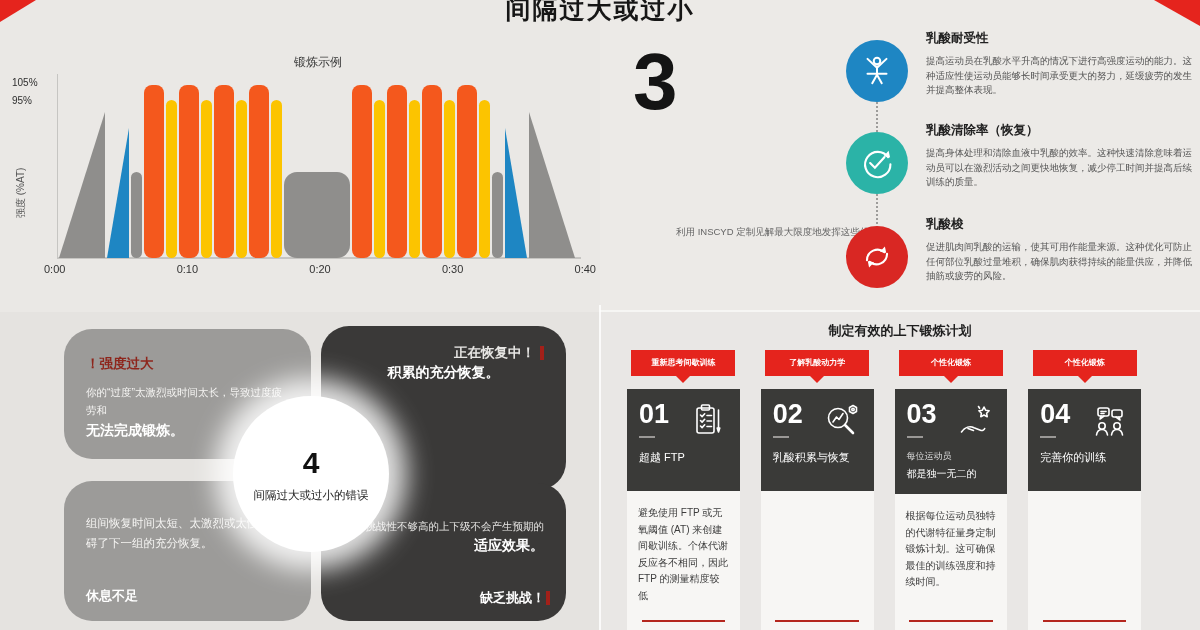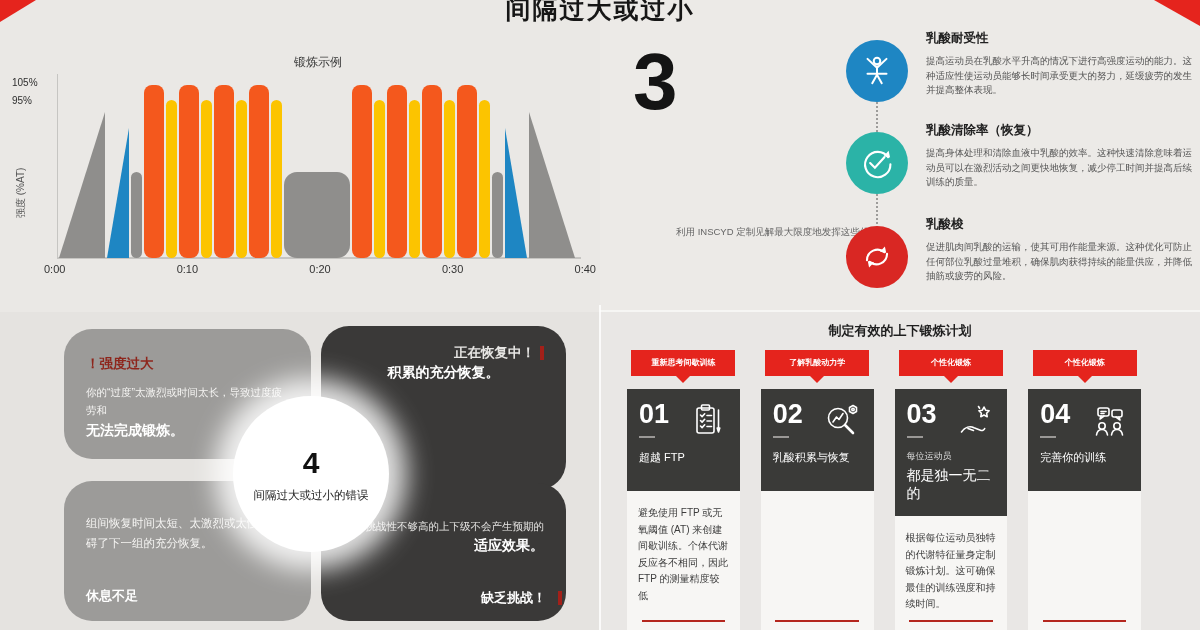--- a/index.html
+++ b/index.html
@@ -48,21 +48,21 @@
   .graycard{background:#9c9b99;color:#f5f4f2;}
   .darkcard{background:#3a3938;color:#e6e5e3;}
   .c-title{font-size:13.5px;font-weight:700;}
   .red-title{color:#8e261c;margin-top:8px;}
   .c-title-row{display:flex;justify-content:flex-end;align-items:center;gap:5px;}
   .redbar{width:4px;height:14px;background:#a32019;display:inline-block;}
   .c-body{font-size:10.5px;line-height:1.75;margin-top:10px;}
   .c-emph{font-size:14px;font-weight:600;color:#fff;line-height:1.5;}
   .center{text-align:center;} .right{text-align:right;}
   .foot-left{position:absolute;left:22px;bottom:16px;font-size:13px;font-weight:700;color:#fff;}
-  .foot-right{position:absolute;right:4px;bottom:14px;display:flex;align-items:center;gap:12px;font-size:13px;font-weight:700;color:#fff;}
+  .foot-right{position:absolute;right:16px;bottom:14px;display:flex;align-items:center;gap:1px;font-size:13px;font-weight:700;color:#fff;}
   #mistakes-circle{position:absolute;left:233px;top:396px;width:156px;height:156px;border-radius:50%;background:#fff;
      box-shadow:0 0 26px 18px rgba(255,255,255,.85);display:flex;flex-direction:column;align-items:center;justify-content:center;
      z-index:6;text-align:center;}
   .m-num{font-size:30px;font-weight:800;color:#111;}
   .m-label{font-size:11.5px;color:#222;margin-top:8px;padding:0 14px;}
 
   
   #plan-heading{position:absolute;left:700px;top:322px;width:400px;text-align:center;font-size:13px;font-weight:700;color:#1f1f1f;}
   #plan-cols{position:absolute;left:627px;top:350px;width:514px;display:flex;gap:21px;height:280px;}
   .col{flex:1 1 0;display:flex;flex-direction:column;}
@@ -70,21 +70,21 @@
        padding:8px 4px;position:relative;margin-bottom:13px;line-height:1.3;}
   .tab::after{content:"";position:absolute;bottom:-7px;left:50%;transform:translateX(-50%);
        border:7px solid transparent;border-top-color:#e5241d;border-bottom:0;}
   .darkbox{background:#3a3a38;color:#fff;padding:12px 12px 13px;min-height:102px;box-sizing:border-box;}
   .nrow{display:flex;justify-content:space-between;align-items:flex-start;}
   .num{font-size:27px;font-weight:800;line-height:1;}
   .nline{width:16px;height:2px;background:#9a9896;margin-top:8px;}
   .sicon{width:40px;height:40px;}
   .stitle{font-size:11px;font-weight:400;margin-top:9px;}
   .stitle-sm{font-size:9px;margin-top:9px;color:#ddd;}
-  .stitle-sm + .stitle{margin-top:4px;font-size:14px;}
+  .stitle-sm + .stitle{margin-top:4px;font-size:10px;}
   .whitebox{background:#f7f6f4;flex:1 1 auto;padding:14px 11px 8px;font-size:10px;color:#3d3d3d;line-height:1.65;
        display:flex;flex-direction:column;}
   .redline{margin-top:auto;height:2px;background:#b5271f;width:92%;align-self:center;}
   svg{display:block;}
 </style>
 </head>
 <body>
 
 <div id="canvas">
   <div class="q" id="q-tl"></div>

